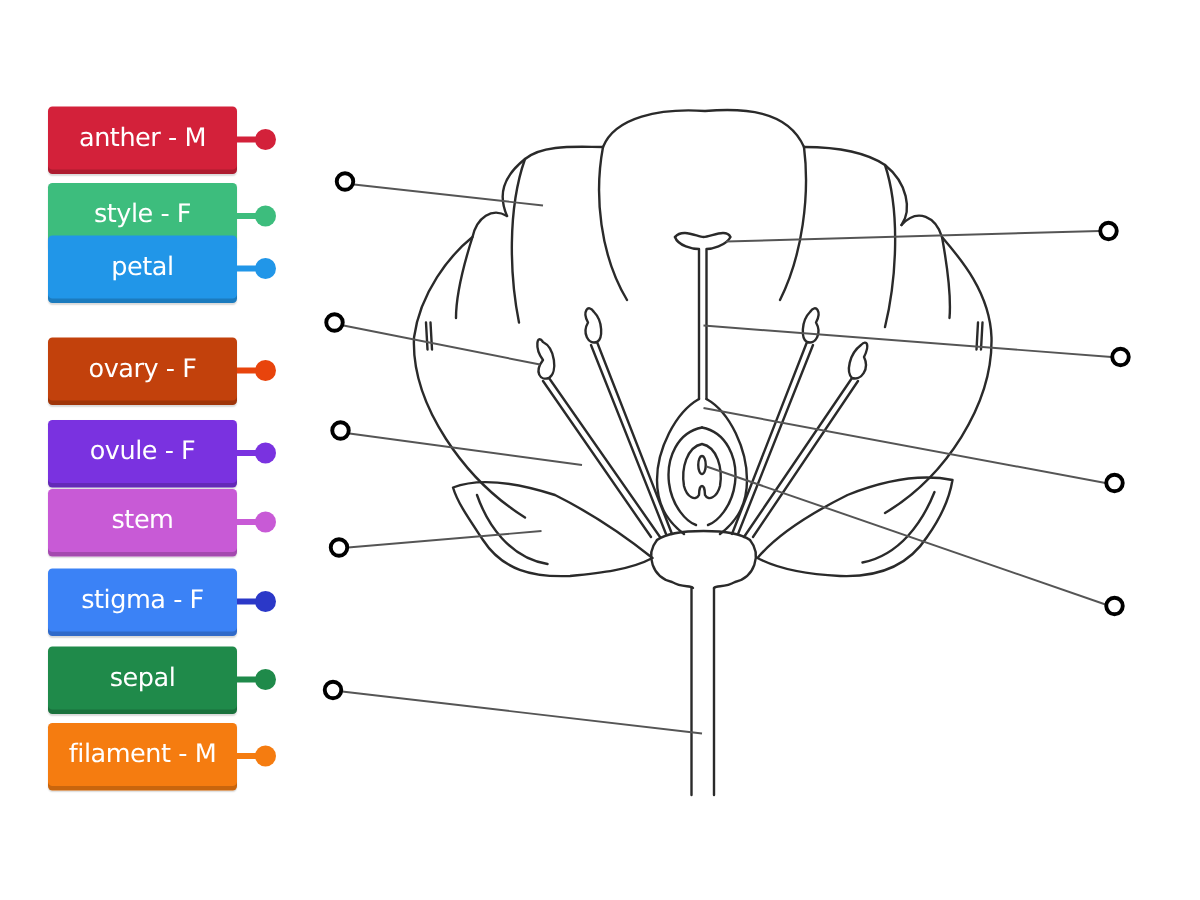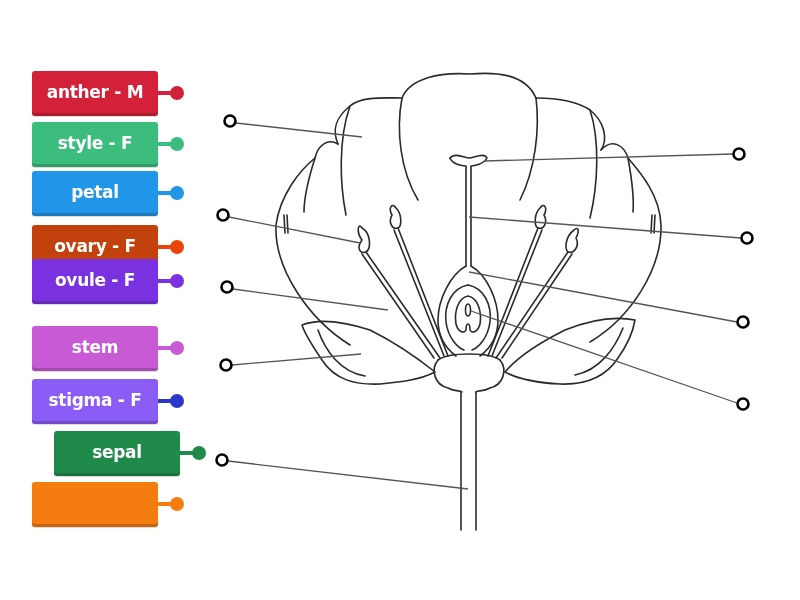--- a/index.html
+++ b/index.html
@@ -7,21 +7,21 @@
       width: 800px; height: 600px; background: #ffffff;
       position: relative; overflow: hidden;
       font-family: "DejaVu Sans", "Liberation Sans", sans-serif;
     }
     .labels { position: absolute; left: 32px; top: 71px; width: 160px; }
     .label {
       position: absolute; left: 0; width: 126px; height: 45px;
       border-radius: 3px;
       box-sizing: border-box;
       display: flex; align-items: center; justify-content: center;
-      color: #ffffff; font-weight: bold; font-size: 17px;
+      color: #ffffff; font-weight: normal; font-size: 17px;
       letter-spacing: -0.3px;
       box-shadow: inset 0 -3px 0 rgba(0,0,0,0.18), 0 1px 1px rgba(0,0,0,0.15);
       cursor: grab; white-space: nowrap;
     }
     .label .txt { padding-bottom: 3px; }
     .connector {
       position: absolute; left: 126px; top: 20px; width: 16px; height: 4px;
     }
     .dot {
       position: absolute; left: 138px; top: 15px; width: 14px; height: 14px;
@@ -114,47 +114,48 @@
   <div class="label" style="top: 0px; background: rgb(211, 33, 58);">
     <span class="txt">anther - M</span>
   <span class="connector" style="background: rgb(211, 33, 58);"></span>
       <span class="dot" style="background: rgb(211, 33, 58);"></span>
     </div>
   <div class="label" style="top: 51px; background: rgb(61, 189, 125); align-items: center;">
     <span class="txt">style - F</span>
   <span class="connector" style="background: rgb(61, 189, 125);"></span>
       <span class="dot" style="background: rgb(61, 189, 125);"></span>
     </div>
-  <div class="label" style="top: 100px; background: rgb(33, 150, 232);">
+  <div class="label" style="top: 86px; background: rgb(33, 150, 232);">
     <span class="txt">petal</span>
   <span class="connector" style="background: rgb(33, 150, 232);"></span>
       <span class="dot" style="background: rgb(33, 150, 232);"></span>
     </div>
   <div class="label" style="top: 154px; background: #c2410c;">
     <span class="txt">ovary - F</span>
   <span class="connector" style="background: rgb(232, 68, 12);"></span>
       <span class="dot" style="background: rgb(232, 68, 12);"></span>
     </div>
-  <div class="label" style="top: 188px; background: rgb(122, 50, 224);">
+  <div class="label" style="top: 209px; background: rgb(122, 50, 224);">
     <span class="txt">ovule - F</span>
   <span class="connector" style="background: rgb(122, 50, 224);"></span>
       <span class="dot" style="background: rgb(122, 50, 224);"></span>
     </div>
   <div class="label" style="top: 255px; background: rgb(200, 90, 214);">
     <span class="txt">stem</span>
   <span class="connector" style="background: rgb(200, 90, 214);"></span>
       <span class="dot" style="background: rgb(200, 90, 214);"></span>
     </div>
-  <div class="label" style="top: 308px; background: #8b5cf6;">
+  <div class="label" style="top: 308px; background: #3b82f6;">
     <span class="txt">stigma - F</span>
   <span class="connector" style="background: rgb(43, 56, 200);"></span>
       <span class="dot" style="background: rgb(43, 56, 200);"></span>
     </div>
-  <div class="label" style="top: 360px; background: rgb(31, 138, 74); margin-left: 22px;">
+  <div class="label" style="top: 360px; background: rgb(31, 138, 74);">
     <span class="txt">sepal</span>
   <span class="connector" style="background: rgb(31, 138, 74);"></span>
       <span class="dot" style="background: rgb(31, 138, 74);"></span>
     </div>
   <div class="label" style="top: 411px; background: rgb(245, 124, 16);">
+    <span class="txt">filament - M</span>
   <span class="connector" style="background: rgb(245, 124, 16);"></span>
       <span class="dot" style="background: rgb(245, 124, 16);"></span>
     </div>
 </div>
 
 </body></html>

